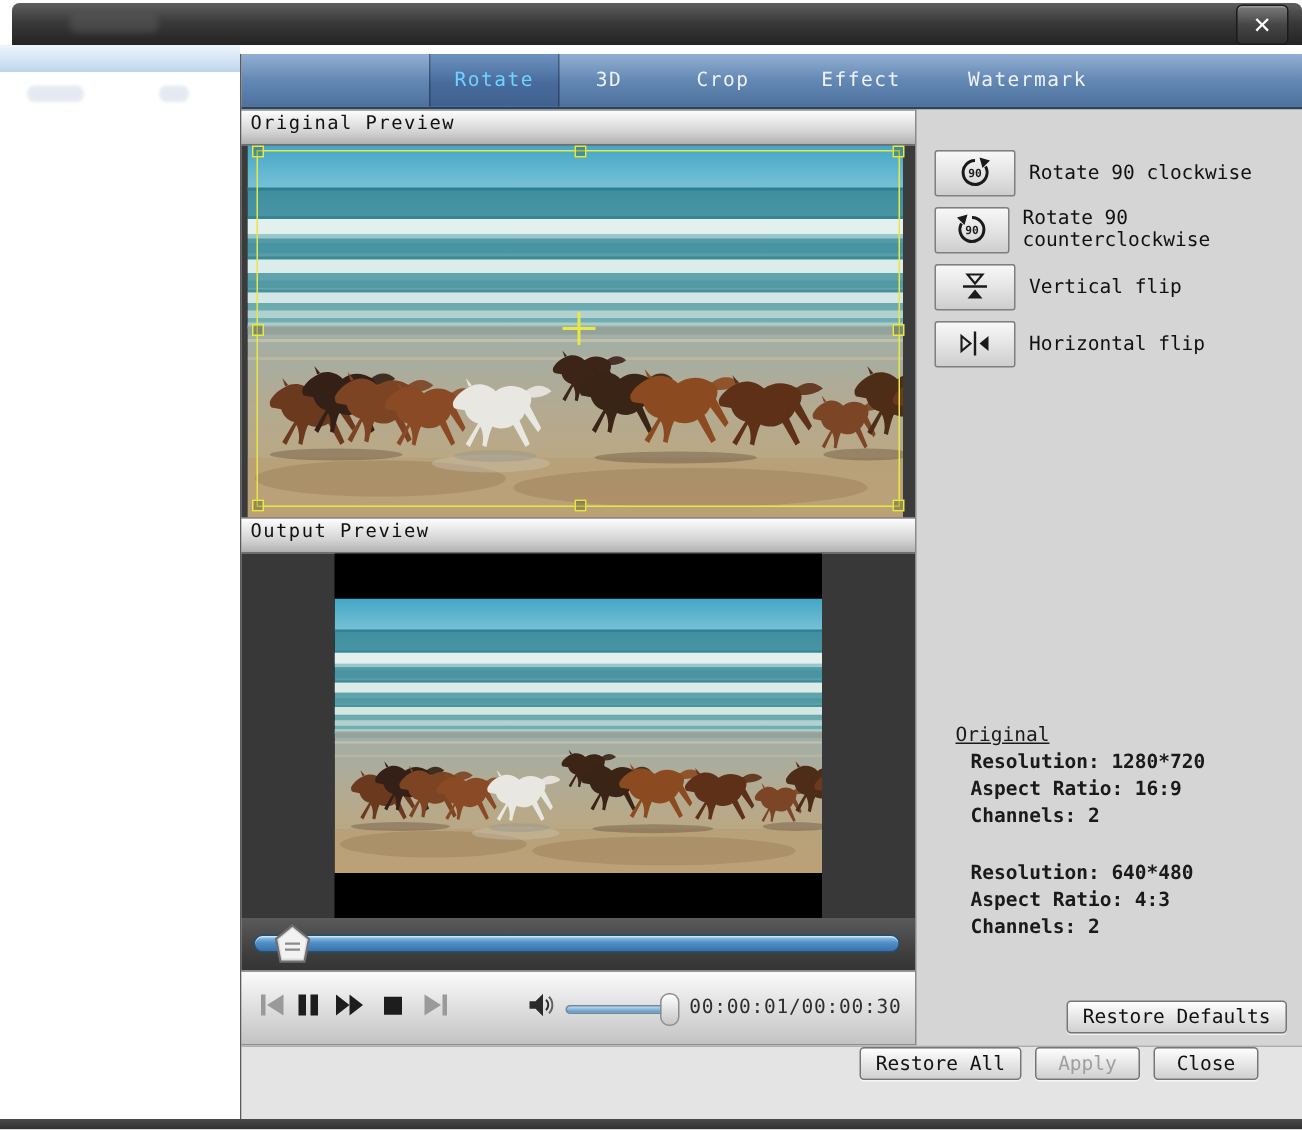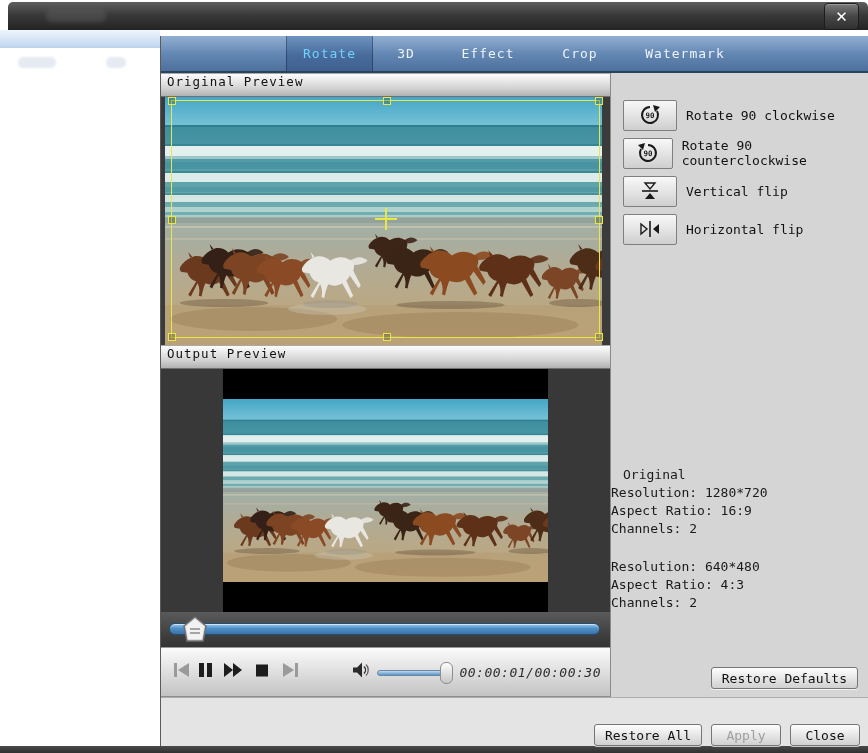--- a/index.html
+++ b/index.html
@@ -51,51 +51,51 @@
   .out-black .scene{position:absolute;left:0;top:30px;width:325px;height:183px;}
   
   .seek-strip{height:35px;position:relative;background:linear-gradient(#5a5a5a,#3d3d3d 70%,#343434);}
   .seek-track{position:absolute;left:8px;right:10px;top:11px;height:12px;border-radius:6px;
     background:linear-gradient(#9cc8ec,#4f8fc7 45%,#3a72a8);border:1px solid #24506f;box-sizing:border-box;
     box-shadow:inset 0 1px rgba(255,255,255,.55);}
   .seek-handle{position:absolute;left:21px;top:4px;}
   
   .controls{height:50px;position:relative;box-sizing:border-box;
     background:linear-gradient(#fbfbfb,#dcdcdc 55%,#c3c3c3);
-    border-top:1px solid #989898;border-bottom:1px solid #8d8d8d;font-style:italic;}
+    border-top:1px solid #989898;border-bottom:1px solid #8d8d8d;}
   .tbtn{position:absolute;top:50%;transform:translateY(-50%);display:block;cursor:default;}
   .time{position:absolute;right:9px;top:50%;transform:translateY(-50%);font-size:13px;color:#2e2e2e;letter-spacing:.5px;}
   .vol-track{position:absolute;left:216px;top:22px;width:75px;height:6px;border-radius:3px;
     background:linear-gradient(#bcd9f0,#5a94c8);border:1px solid #6d87a0;box-sizing:border-box;}
   .vol-handle{position:absolute;left:279px;top:14px;width:13px;height:22px;border-radius:6px;
     background:linear-gradient(#ffffff,#dcdcdc 60%,#c6c6c6);border:1px solid #8e8e8e;box-sizing:border-box;}
   
   .opt-row{height:38px;display:flex;align-items:center;padding-left:12px;}
   .opt-row:first-child{padding-top:23px;height:38px;}
   .opt-btn{width:54px;height:31px;box-sizing:border-box;border:1px solid #7f7f7f;border-radius:2px;
     background:linear-gradient(#f8f8f8,#e2e2e2 55%,#cecece);display:flex;align-items:center;justify-content:center;}
   .opt-label{margin-left:9px;font-size:13px;color:#111;}
   .info-section{position:absolute;left:0;right:0;top:389px;font-size:13px;color:#1a1a1a;}
   .legend{display:flex;align-items:center;margin:0 7px 6px 11px;}
   .legend .ln{height:1px;background:#9a9a9a;border-bottom:1px solid #eee;}
   .legend .ln.l{width:14px;margin-right:5px;}
   .legend .ln.r{flex:1;margin-left:5px;}
-  .info-head{padding-left:12px;line-height:18px;margin-top:4px;}
-  .info-row{line-height:18px;}
+  .info-head{padding-left:26px;line-height:18px;margin-top:20px;text-decoration:underline;}
+  .info-row{padding-left:36px;line-height:18px;font-weight:bold;}
   .gap{height:20px;}
   .btn{font-family:"DejaVu Sans Mono","Liberation Mono",monospace;font-size:13px;color:#111;
     background:linear-gradient(#fefefe,#e9e9e9 45%,#d0d0d0);border:1px solid #767676;border-radius:3px;
     height:22px;display:inline-flex;align-items:center;justify-content:center;padding:0 10px;box-sizing:border-box;
     box-shadow:0 1px rgba(255,255,255,.7);}
   .btn.disabled{color:#9f9f9f;}
   .restore-defaults{position:absolute;right:10px;top:594px;}
   
   .bottom-bar{position:absolute;left:0;bottom:0;right:0;height:49px;background:#e4e4e4;
-    border-top:1px solid #aeaeae;display:flex;align-items:flex-end;justify-content:flex-end;
-    gap:9px;padding-right:8px;box-sizing:border-box;}
+    border-top:1px solid #aeaeae;display:flex;align-items:flex-start;justify-content:flex-end;
+    gap:9px;padding-right:29px;box-sizing:border-box;}
   .bottom-bar .btn{min-width:70px;}
 </style>
 </head>
 <body>
 
 <div id="app">
 
   <svg width="0" height="0" style="position:absolute">
     <defs>
       <linearGradient id="skyG" x1="0" y1="0" x2="0" y2="1">
@@ -172,22 +172,22 @@
     <div class="title-smudge"></div>
     <div class="close-btn">✕</div>
   </div>
   <div class="bottom-strip"></div>
 
   <div class="dialog">
 
     <div class="tabbar">
       <div class="tab active tw0">Rotate</div>
       <div class="tab tw1">3D</div>
+      <div class="tab tw2">Crop</div>
       <div class="tab tw3">Effect</div>
-      <div class="tab tw2">Crop</div>
       <div class="tab tw4">Watermark</div>
     </div>
 
     <div class="content">
 
       <div class="left-col">
         <div class="preview-header">
           <span>Original Preview</span>
         </div>
         <div class="orig-preview">

